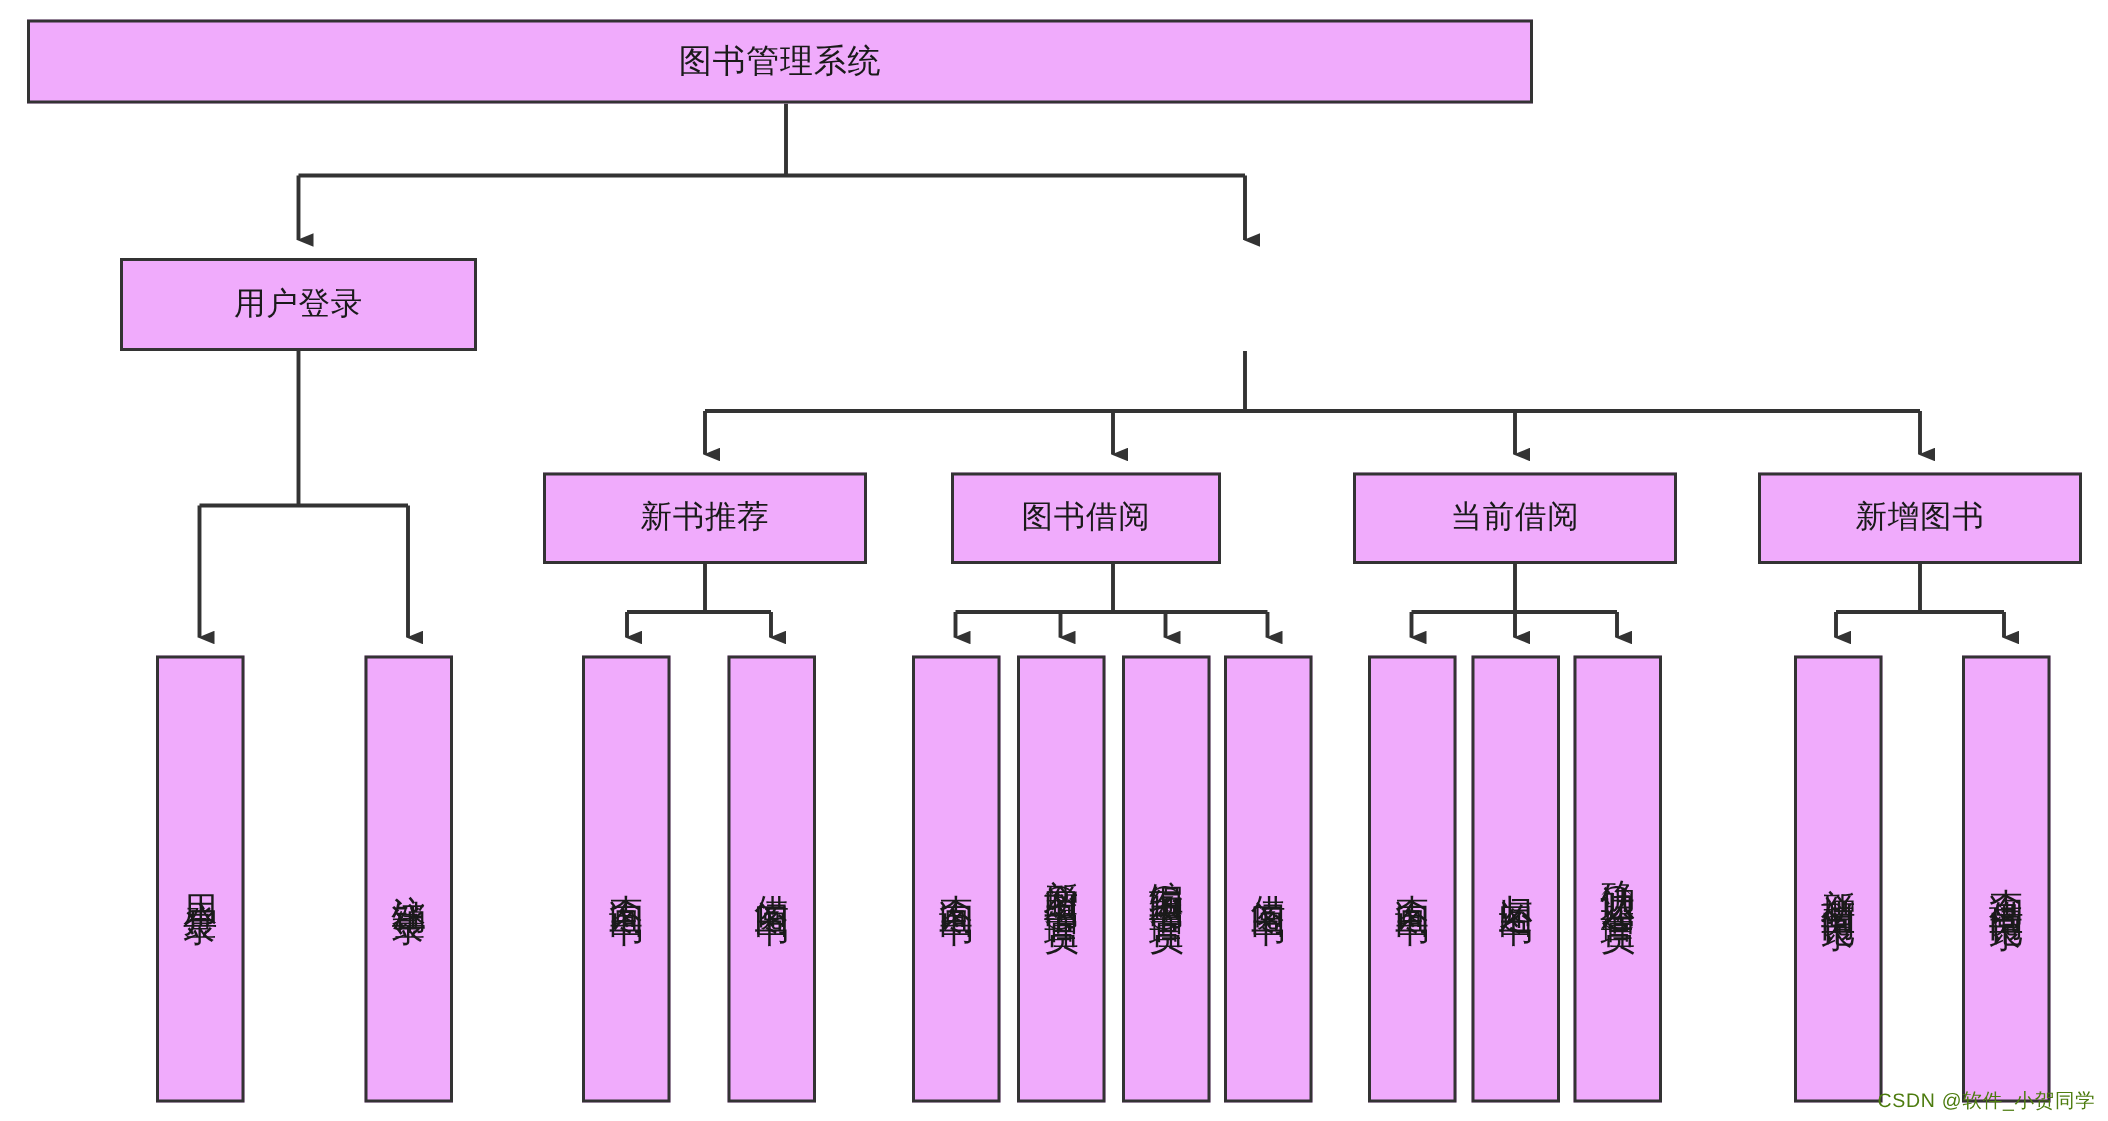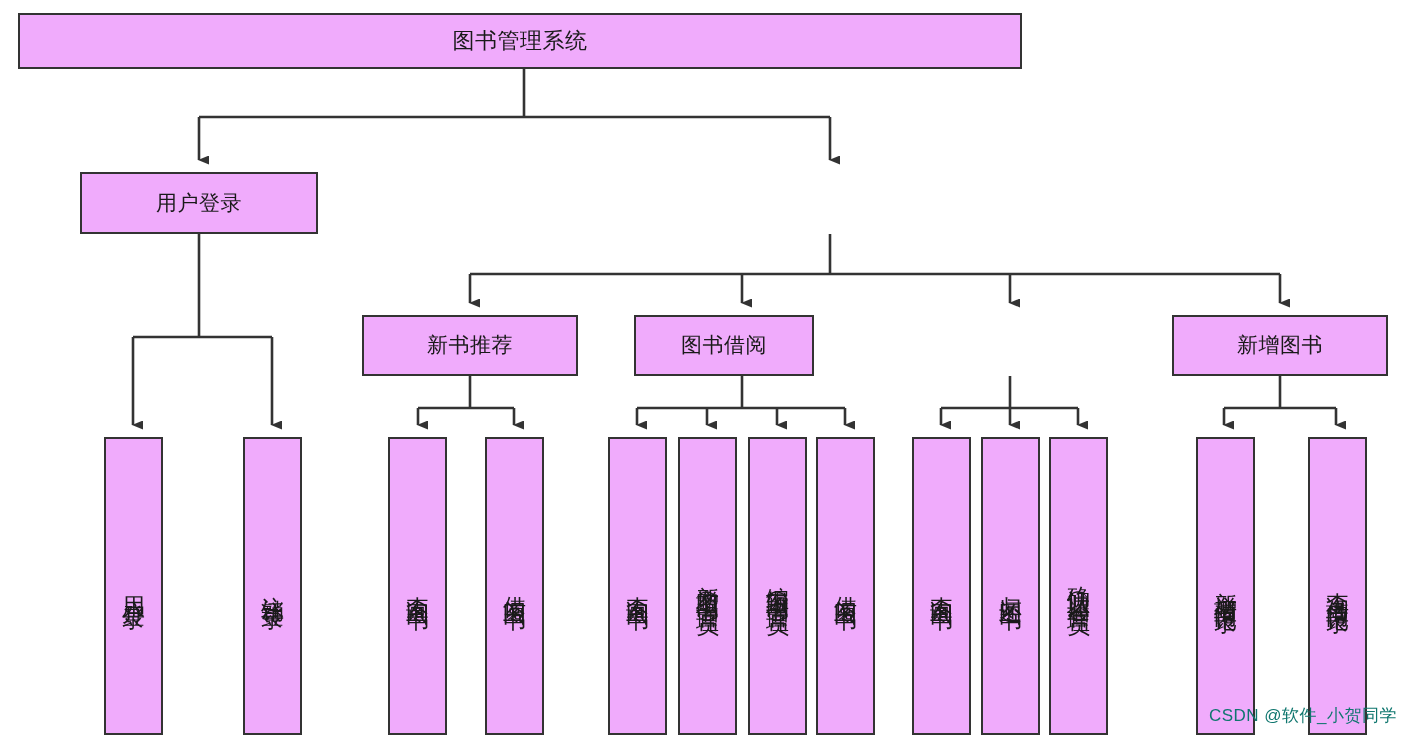--- a/index.html
+++ b/index.html
@@ -58,23 +58,23 @@
     writing-mode: vertical-rl;
     text-orientation: upright;
     font-size: 23px;
     line-height: 1.0;
     letter-spacing: 4px;
     white-space: nowrap;
   }
   .watermark {
     position: absolute;
     right: 8px;
-    bottom: 20px;
-    font-size: 17px;
-    color: #0f766e;
+    bottom: 4px;
+    font-size: 13px;
+    color: #4d7c0f;
     letter-spacing: 0.5px;
     white-space: nowrap;
   }
 </style>
 </head>
 <body>
 
 <div id="canvas">
 
   <svg id="wires" viewBox="0 0 1405 747" width="1405" height="747">
@@ -134,20 +134,23 @@
   <div class="node horiz" style="left:80px; top:172px; width:238px; height:62px;">
     <span class="label">用户登录</span>
   </div>
 
   <div class="node horiz" style="left:362px; top:315px; width:216px; height:61px;">
     <span class="label">新书推荐</span>
   </div>
   <div class="node horiz" style="left:634px; top:315px; width:180px; height:61px;">
     <span class="label">图书借阅</span>
   </div>
+  <div class="node horiz" style="left:902px; top:315px; width:216px; height:61px;">
+    <span class="label">当前借阅</span>
+  </div>
   <div class="node horiz" style="left:1172px; top:315px; width:216px; height:61px;">
     <span class="label">新增图书</span>
   </div>
 
   <div class="node leaf" style="left:104px; top:437px; width:59px; height:298px;">
     <span class="label">用户登录</span>
   </div>
   <div class="node leaf" style="left:243px; top:437px; width:59px; height:298px;">
     <span class="label">注销登录</span>
   </div>

